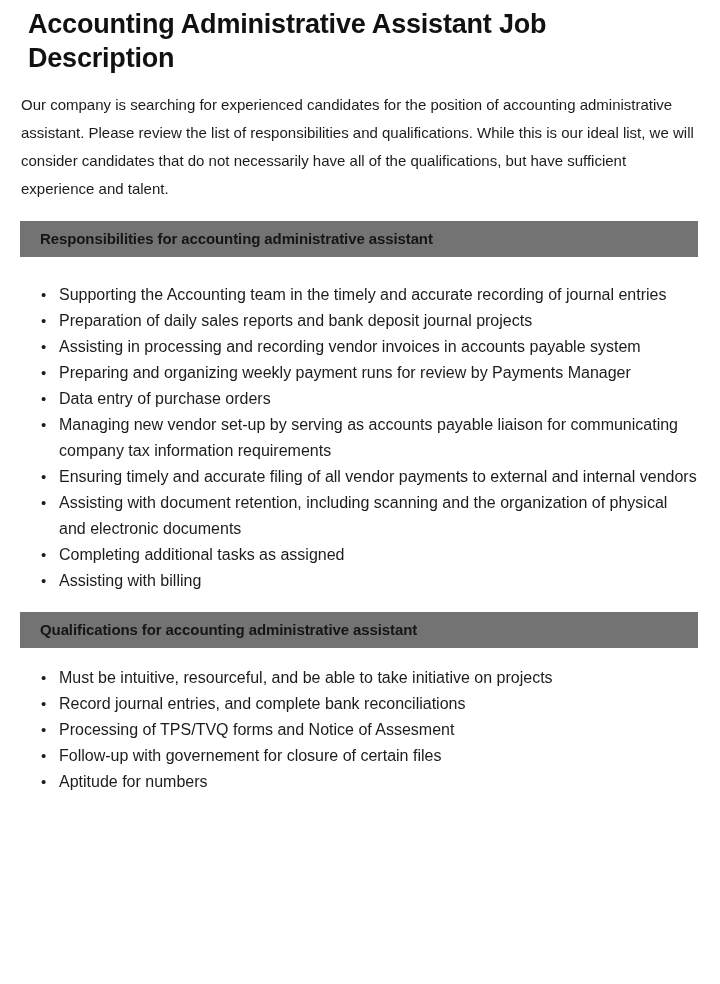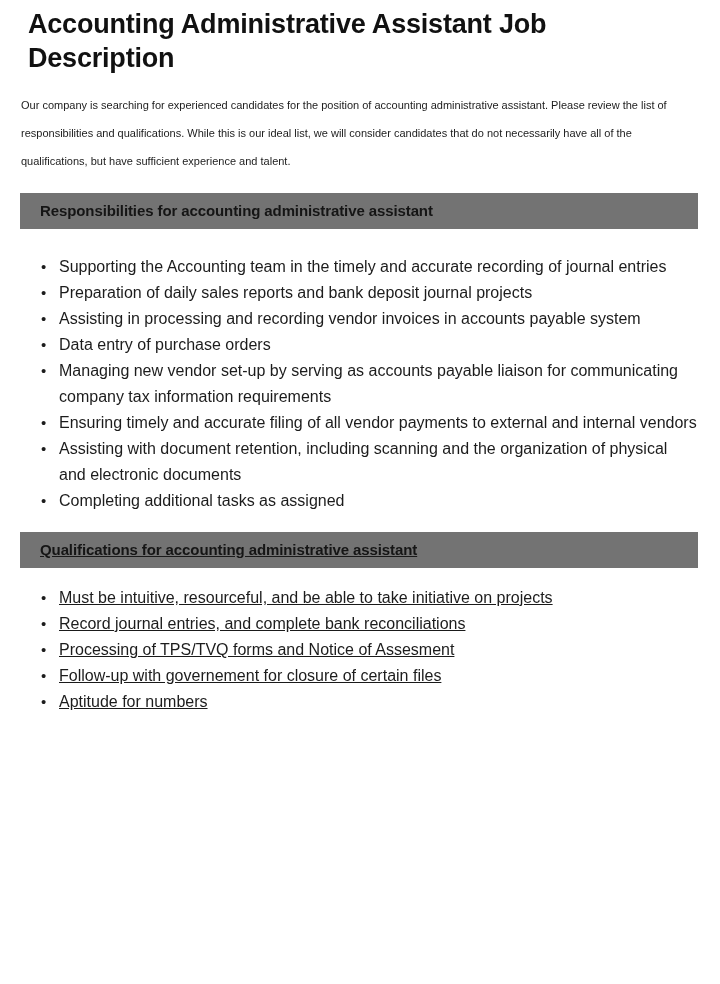--- a/index.html
+++ b/index.html
@@ -23,21 +23,21 @@
   .doc-title {
     font-size: 27px;
     font-weight: bold;
     line-height: 34px;
     text-align: left;
     color: #111111;
     margin: 7px 28px 0 28px;
     letter-spacing: -0.2px;
   }
   .intro {
-    font-size: 11px;
+    font-size: 15px;
     line-height: 28px;
     color: #1c1c1c;
     margin: 16px 21px 0 21px;
     width: 677px;
     box-sizing: border-box;
   }
   .section {
     margin-top: 18px;
   }
   .section-header {
@@ -72,44 +72,45 @@
     line-height: 26px;
     color: #1c1c1c;
   }
   .list-gap-top {
     height: 17px;
   }
   .responsibilities-list {
     margin-top: 8px;
   }
   .qualifications-section {
-    text-decoration: underline;
   }
 </style>
 </head>
 <body>
 
 <div class="page">
 
   <h1 class="doc-title">Accounting Administrative Assistant Job Description</h1>
 
   <p class="intro">Our company is searching for experienced candidates for the position of accounting administrative assistant. Please review the list of responsibilities and qualifications. While this is our ideal list, we will consider candidates that do not necessarily have all of the qualifications, but have sufficient experience and talent.</p>
 
   <div class="section">
     <div class="section-header">Responsibilities for accounting administrative assistant</div>
     <div class="list-gap-top"></div>
     <ul class="section-list responsibilities-list" id="responsibilities-list">
         <li>Supporting the Accounting team in the timely and accurate recording of journal entries</li>
         <li>Preparation of daily sales reports and bank deposit journal projects</li>
         <li>Assisting in processing and recording vendor invoices in accounts payable system</li>
+        <li>Preparing and organizing weekly payment runs for review by Payments Manager</li>
         <li>Data entry of purchase orders</li>
         <li>Managing new vendor set-up by serving as accounts payable liaison for communicating company tax information requirements</li>
         <li>Ensuring timely and accurate filing of all vendor payments to external and internal vendors</li>
         <li>Assisting with document retention, including scanning and the organization of physical and electronic documents</li>
         <li>Completing additional tasks as assigned</li>
+        <li>Assisting with billing</li>
       </ul>
   </div>
 
   <div class="section qualifications-section">
     <div class="section-header">Qualifications for accounting administrative assistant</div>
     <div class="list-gap-top"></div>
     <ul class="section-list qualifications-list" id="qualifications-list">
         <li>Must be intuitive, resourceful, and be able to take initiative on projects</li>
         <li>Record journal entries, and complete bank reconciliations</li>
         <li>Processing of TPS/TVQ forms and Notice of Assesment</li>

